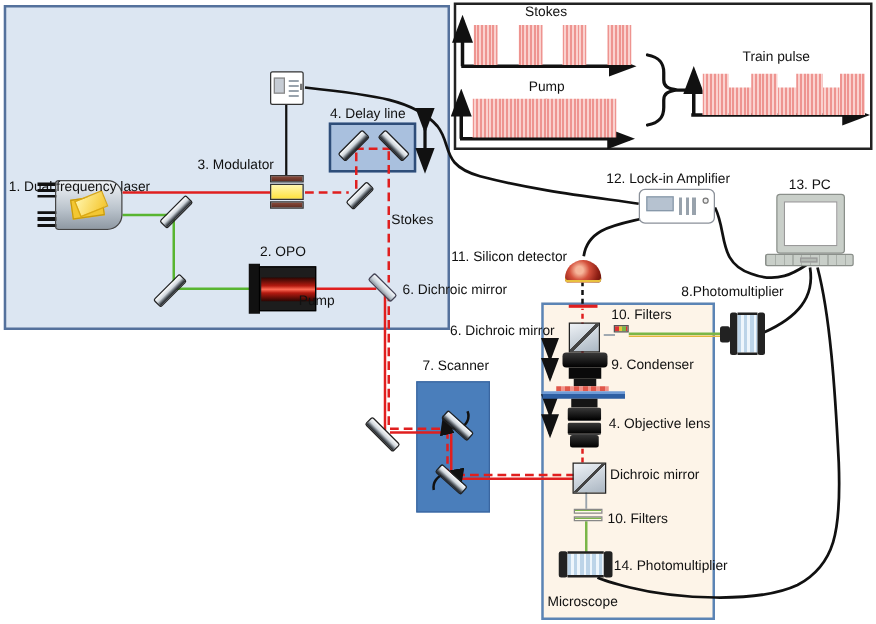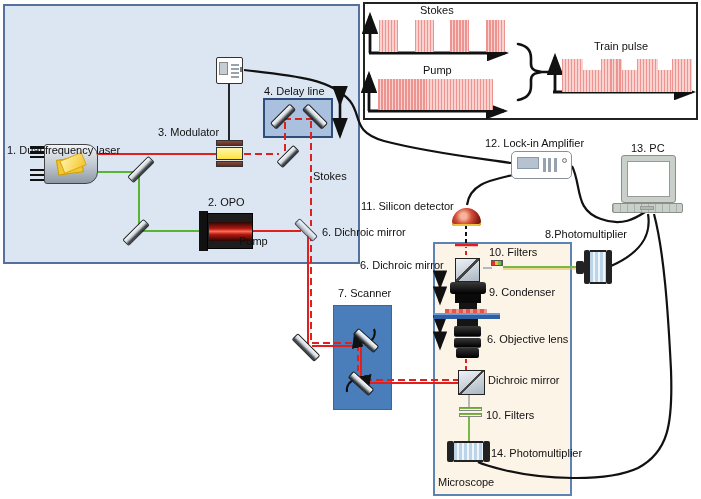--- a/index.html
+++ b/index.html
@@ -202,19 +202,19 @@
   <div class="lbl" style="left:338px;top:287px;">7. Scanner</div>
 
   <div class="lbl" style="left:485px;top:137px;">12. Lock-in Amplifier</div>
   <div class="lbl" style="left:631px;top:142px;">13. PC</div>
   <div class="lbl" style="left:361px;top:200px;">11. Silicon detector</div>
   <div class="lbl" style="left:545px;top:228px;">8.Photomultiplier</div>
 
   <div class="lbl" style="left:360px;top:259px;">6. Dichroic mirror</div>
   <div class="lbl" style="left:489px;top:246px;">10. Filters</div>
   <div class="lbl" style="left:489px;top:286px;">9. Condenser</div>
-  <div class="lbl" style="left:487px;top:333px;">6. Objective lens</div>
+  <div class="lbl" style="left:487px;top:333px;">4. Objective lens</div>
   <div class="lbl" style="left:488px;top:374px;">Dichroic mirror</div>
   <div class="lbl" style="left:486px;top:409px;">10. Filters</div>
   <div class="lbl" style="left:491px;top:447px;">14. Photomultiplier</div>
   <div class="lbl" style="left:438px;top:476px;">Microscope</div>
 
 </div>
 
 </body></html>

